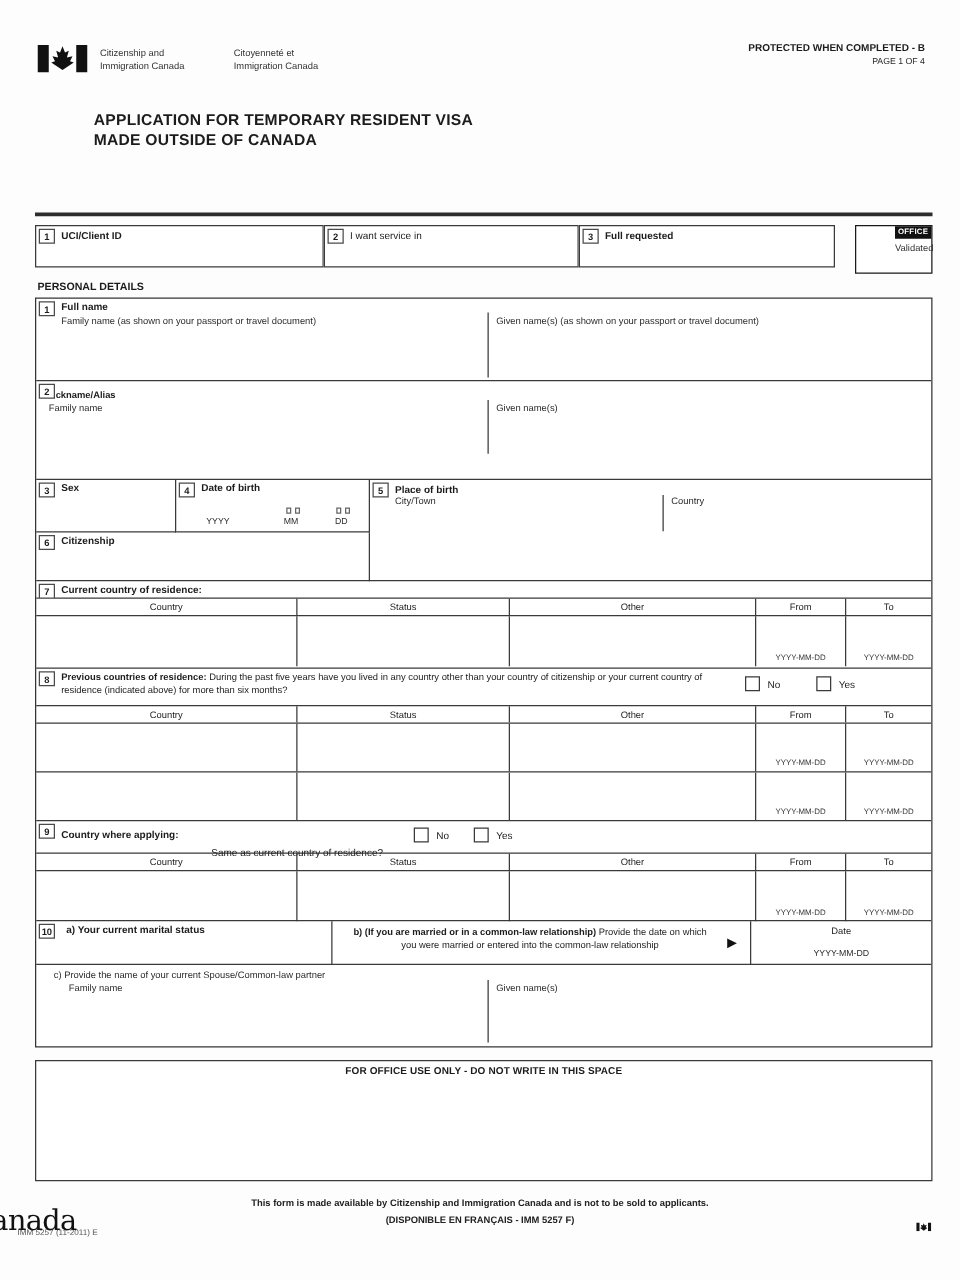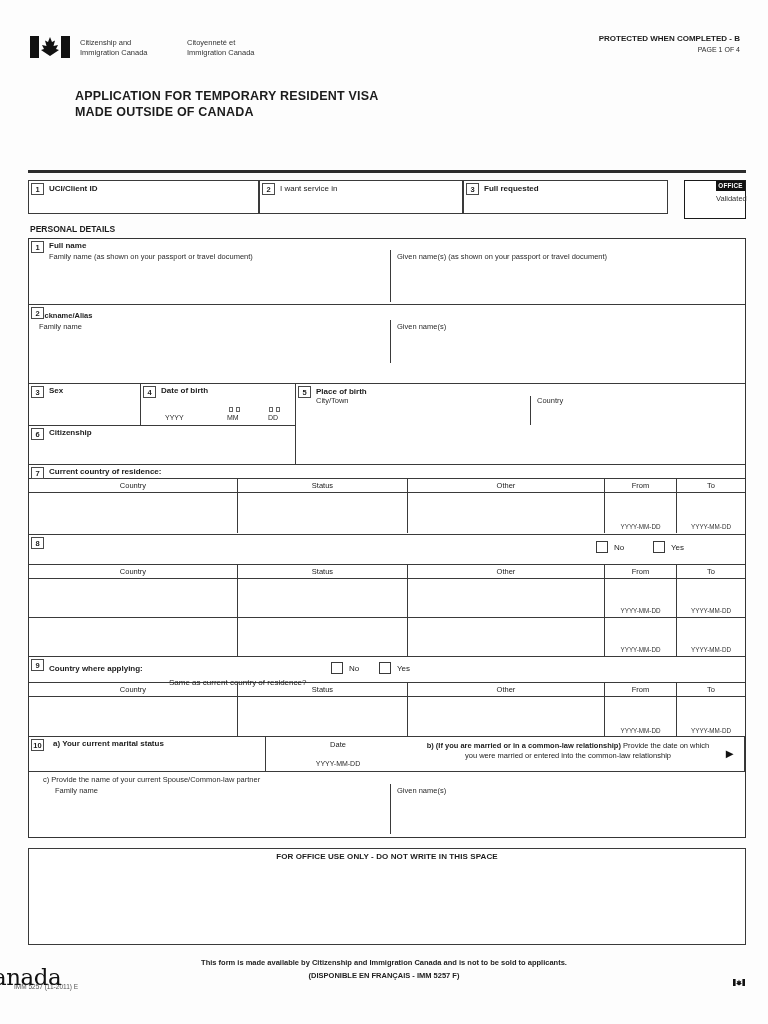--- a/index.html
+++ b/index.html
@@ -203,20 +203,23 @@
           </div>
         <div class="cell" style="flex:1;">
             <div class="datehint">YYYY-MM-DD</div>
           </div>
       </div>
     </div>
 
     <div class="sec" style="height:122px;">
       <div class="badge">8</div>
       <div class="cell" style="height:29px;">
+        <div style="font-size:7.5px;line-height:9.5px;width:550px;padding:2px 0 0 20px;">
+          <span class="b">Previous countries of residence:</span><span> During the past five years have you lived in any country other than your country of citizenship or your current country of residence (indicated above) for more than six months?</span>
+        </div>
         <span class="cb abs" style="left:567px;top:6px;"></span>
         <span class="cb-lb abs" style="left:585px;top:8px;">No</span>
         <span class="cb abs" style="left:624px;top:6px;"></span>
         <span class="cb-lb abs" style="left:642px;top:8px;">Yes</span>
       </div>
       <div class="res-hd">
         <div class="cell br" style="width:209px;">Country</div>
         <div class="cell br" style="width:170px;">Status</div>
         <div class="cell br" style="width:197px;">Other</div>
         <div class="cell br" style="width:72px;">From</div>
@@ -275,29 +278,29 @@
           </div>
       </div>
     </div>
 
     <div class="sec" style="height:35px;">
       <div class="cellrow" style="height:35px;">
         <div class="cell br" style="width:237px;">
           <div class="badge">10</div>
           <div class="sec-title" style="padding-left:24px;">a) Your current marital status</div>
         </div>
-        <div class="cell" style="flex:1;">
-          <div class="ctr" style="font-size:7.5px;padding-top:3px;">Date</div>
-          <div class="ctr xs" style="padding-top:10px;">YYYY-MM-DD</div>
-        </div>
         <div class="cell br" style="width:335px;">
           <div class="ctr" style="font-size:7.5px;line-height:9.5px;padding:4px 30px 0 12px;">
             <span class="b">b) (If you are married or in a common-law relationship)</span><span> Provide the date on which you were married or entered into the common-law relationship</span>
           </div>
           <div class="abs arrow" style="right:8px;top:10px;">►</div>
+        </div>
+        <div class="cell" style="flex:1;">
+          <div class="ctr" style="font-size:7.5px;padding-top:3px;">Date</div>
+          <div class="ctr xs" style="padding-top:10px;">YYYY-MM-DD</div>
         </div>
       </div>
     </div>
 
     <div class="sec" style="height:65px;border-bottom:none;">
       <div class="sublabel" style="padding:3px 0 0 14px;">c) Provide the name of your current Spouse/Common-law partner</div>
       <div class="cellrow" style="height:50px;">
         <div class="cell br" style="width:362px;">
           <div class="sublabel" style="padding:2px 0 0 26px;">Family name</div>
         </div>

